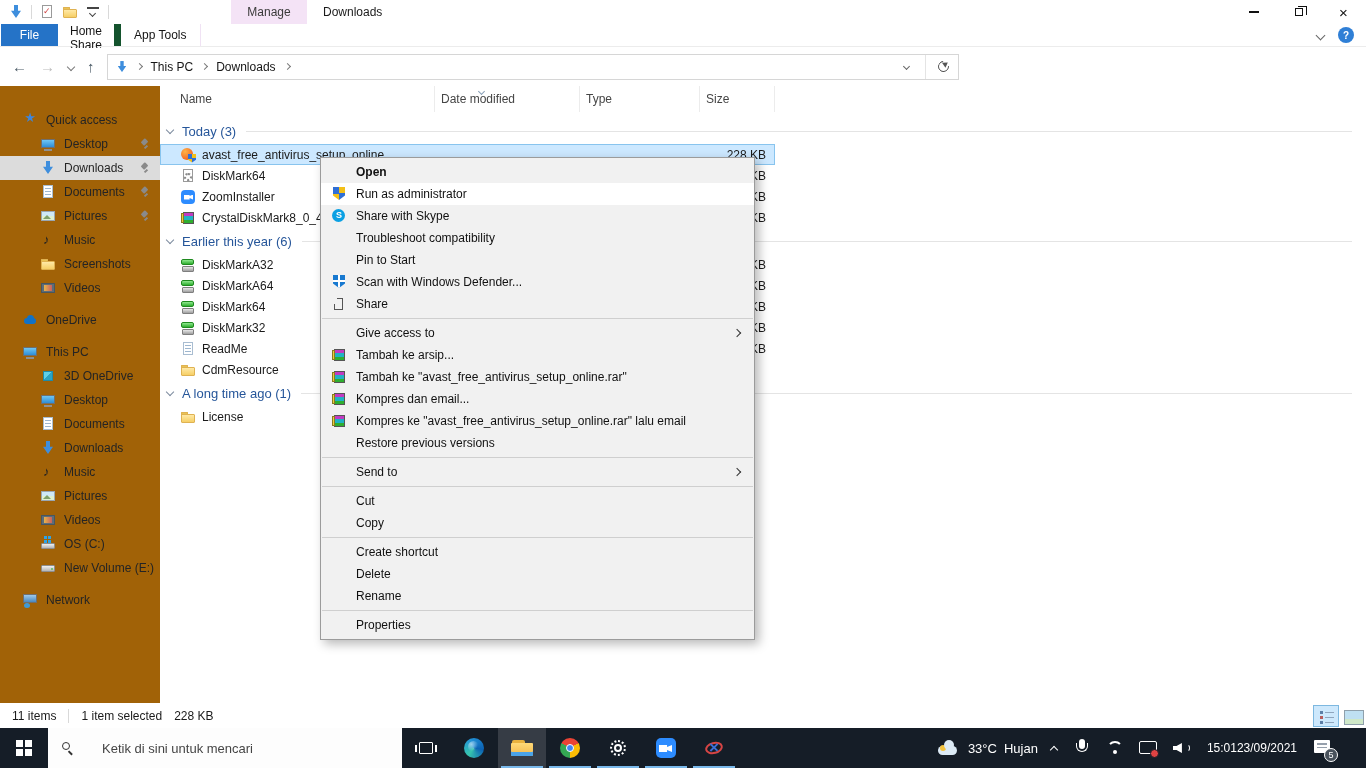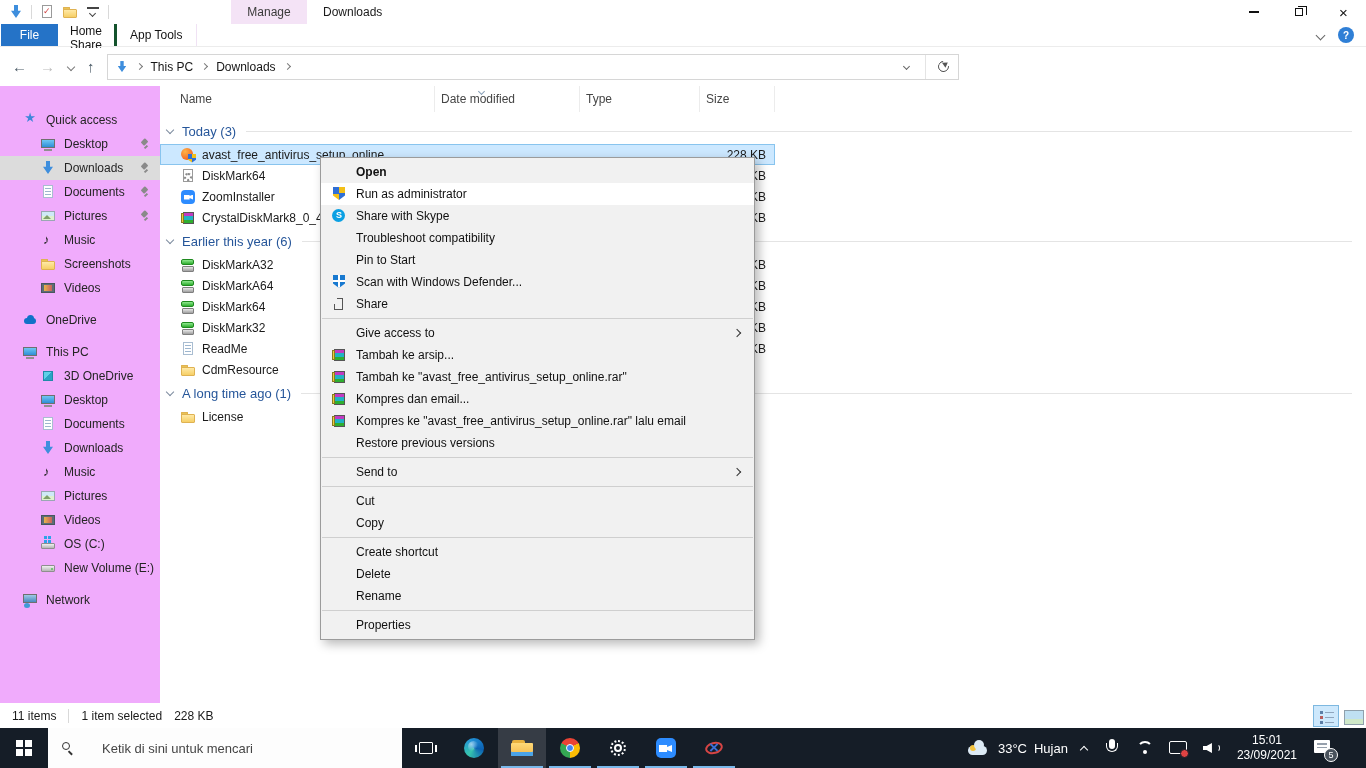--- a/index.html
+++ b/index.html
@@ -77,21 +77,21 @@
   .wbtn{width:45px;height:24px;display:flex;align-items:center;justify-content:center;color:#111}
   .wbtn .min{width:10px;height:1.5px;background:#111}
   .wbtn .rest{position:relative;width:8px;height:8px;border:1px solid #111;background:#fff}
   .wbtn .rest::before{content:'';position:absolute;left:2px;top:-3px;width:8px;height:8px;border:1px solid #111;border-left:none;border-bottom:none}
   .wbtn .x{font-size:15px;line-height:15px}
 
   
   .tabrow{position:absolute;left:0;top:24px;right:0;height:23px;display:flex;align-items:stretch;border-bottom:1px solid #ececec;background:#fff}
   .file-tab{width:57px;margin-left:1px;background:#2573c7;color:#fff;display:flex;align-items:center;justify-content:center}
   .rtab{padding:0 12px;display:flex;align-items:center;color:#141414}
-  .apptools-tab{padding:0 13px;display:flex;align-items:center;color:#141414;border-left:3px solid #14532d;border-right:1px solid #f0e2f4}
+  .apptools-tab{padding:0 13px;display:flex;align-items:center;color:#141414;border-left:7px solid #14532d;border-right:1px solid #f0e2f4}
   .ribbon-right{margin-left:auto;display:flex;align-items:center;gap:14px;padding-right:12px}
   .ribbon-right .chev{color:#666;width:7px;height:7px}
   .help-btn{width:16px;height:16px;border-radius:50%;background:#2f7fd6;color:#fff;font-size:10px;font-weight:bold;display:flex;align-items:center;justify-content:center}
 
   
   .addrrow{position:absolute;left:0;top:48px;right:0;height:37px;display:flex;align-items:center;background:#fff}
   .navbtns{display:flex;align-items:center;gap:13px;padding:0 12px;color:#4a5a66;font-size:15px}
   .navbtns .dis{color:#bcbcbc}
   .navbtns .chev{width:6px;height:6px;color:#7a7a7a}
   .addrbox{width:852px;height:26px;border:1px solid #d6d6d6;display:flex;align-items:center;padding-left:6px;gap:4px}
@@ -101,21 +101,21 @@
   .crumb{padding:0 2px;color:#151515}
   .addr-spacer{flex:1}
   .addr-div{width:1px;height:24px;background:#e4e4e4}
   .addr-btn{width:28px;height:24px;display:flex;align-items:center;justify-content:center}
   .addr-btn .chev{width:5px;height:5px;color:#666}
   .searchbox{flex:1;height:26px;border:1px solid #d6d6d6;margin:0 10px 0 8px;display:flex;align-items:center;gap:9px;padding-left:9px}
   .searchbox input{border:none;outline:none;width:100%;font:inherit;color:#444;background:transparent}
   .searchbox input::placeholder{color:#5f5f5f;opacity:1}
 
   
-  .sidebar{position:absolute;left:0;top:86px;bottom:65px;width:160px;padding-top:22px;overflow:hidden;background:#f0abfc}
+  .sidebar{position:absolute;left:0;top:86px;bottom:65px;width:160px;padding-top:22px;overflow:hidden;background:#a16207}
   .side-item{height:24px;display:flex;align-items:center;gap:8px;color:#242424;position:relative;cursor:default}
   .side-item.lvl0{padding-left:22px}
   .side-item.lvl1{padding-left:40px}
   .side-item.selected{background:#dcdcdc}
   .side-item.gap{margin-top:8px}
   .side-item .ic-pin{position:absolute;right:9px;top:6px}
 
   
   .filepane{position:absolute;left:160px;top:86px;right:0;bottom:65px;background:#fff}
   .headers{display:flex;height:26px;color:#454545}
@@ -196,21 +196,21 @@
   .weather-text{display:flex;gap:7px;align-items:center}
   .tray .chev.u{width:6px;height:6px;color:#fff;margin:3px 4px 0}
   .ic-mic::before{left:9px;top:3px;width:6px;height:10px;background:#fff;border-radius:3px}
   .ic-mic::after{left:6px;top:7px;width:12px;height:9px;border:1.6px solid #fff;border-top:none;border-radius:0 0 7px 7px}
   .ic-wifi::before{left:4px;top:5px;width:16px;height:16px;border:2px solid #fff;border-radius:50%;clip-path:polygon(50% 50%,0 0,100% 0)}
   .ic-wifi::after{left:10px;top:14px;width:4px;height:4px;background:#fff;border-radius:50%}
   .ic-cast::before{left:3px;top:5px;right:3px;bottom:6px;border:1.6px solid #fff;border-radius:2px}
   .ic-cast::after{right:1px;bottom:2px;width:9px;height:9px;background:#e04343;border:1.5px solid #151d27;border-radius:50%}
   .ic-speaker::before{left:4px;top:7px;width:9px;height:10px;background:#fff;clip-path:polygon(0 30%,40% 30%,100% 0,100% 100%,40% 70%,0 70%)}
   .ic-speaker::after{right:3px;top:8px;width:8px;height:8px;border:1.6px solid transparent;border-right-color:#fff;border-radius:50%}
-  .clock{display:flex;flex-direction:column;align-items:center;justify-content:center;font-size:12px;line-height:15px;padding:0 5px}
+  .clock{display:flex;flex-direction:row;align-items:center;justify-content:center;font-size:12px;line-height:15px;padding:0 5px}
   .ic-notif::before{left:3px;top:4px;width:16px;height:13px;background:#fff;border-radius:1px}
   .ic-notif::after{left:6px;top:7px;width:10px;height:7px;background:repeating-linear-gradient(#96a0ac 0 1.5px,#fff 1.5px 3.5px)}
   .badge{position:absolute;right:-3px;bottom:-2px;width:14px;height:14px;border-radius:50%;background:#49525c;border:1px solid #fff;color:#fff;font-size:9px;display:flex;align-items:center;justify-content:center}
   .showdesk{width:6px;border-left:1px solid rgba(255,255,255,.28)}
 </style>
 </head>
 <body>
 
 <div class="titlebar">
   <div class="qat">

